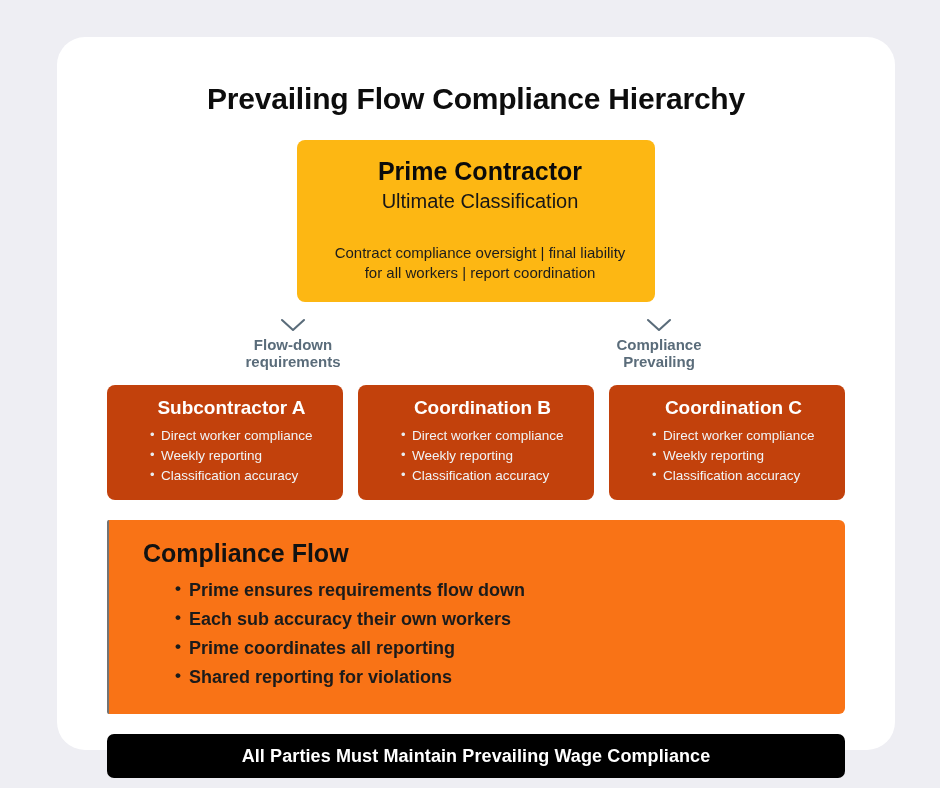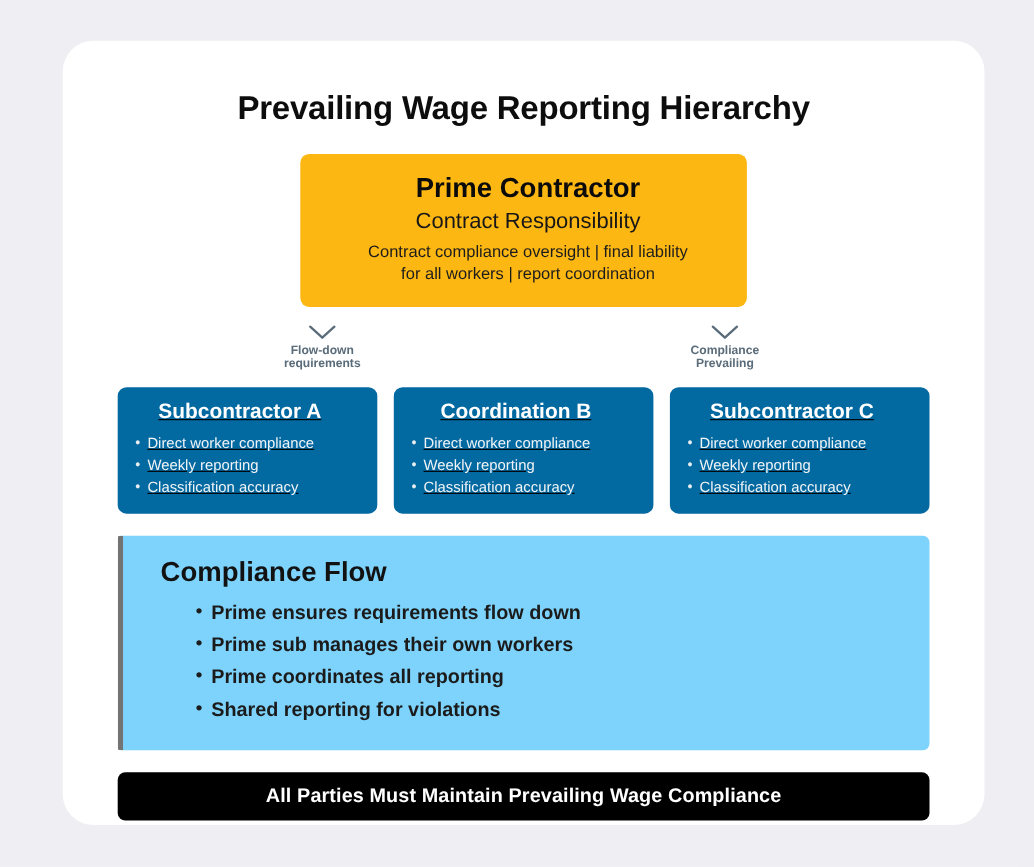--- a/index.html
+++ b/index.html
@@ -47,21 +47,21 @@
     text-align: center;
     font-size: 30px;
     font-weight: bold;
     color: #0d0d0d;
     letter-spacing: -0.2px;
   }
 
   
   .prime-card {
     margin: 24px auto 0 auto;
-    width: 406px;
+    width: 358px;
     box-sizing: border-box;
     background: #FDB713;
     border-radius: 8px;
     padding: 16px 18px 18px 26px;
     text-align: center;
   }
   .prime-title {
     font-size: 25px;
     font-weight: bold;
     color: #0b0b0b;
@@ -71,62 +71,61 @@
     font-size: 20px;
     font-weight: normal;
     color: #171717;
     line-height: 1.3;
     margin-top: 2px;
   }
   .prime-detail {
     font-size: 15px;
     color: #1c1c1c;
     line-height: 1.35;
-    margin-top: 6px;
+    margin-top: 29px;
   }
 
   
   .connector-row {
     display: flex;
     margin-top: 16px;
     padding: 0 3px;
   }
   .connector {
     flex: 1 1 0;
     text-align: center;
   }
   .chev {
     display: block;
     margin: 0 auto;
     width: 26px;
     height: 14px;
   }
   .connector-label {
     margin-top: 4px;
-    font-size: 11px;
+    font-size: 15px;
     font-weight: bold;
     color: #5a6c7a;
     line-height: 1.18;
     white-space: pre-line;
   }
 
   
   .subs-row {
     display: flex;
     gap: 15px;
     margin-top: 14px;
   }
   .sub-card {
     flex: 1 1 0;
-    background: #0369a1;
+    background: #c2410c;
     border-radius: 8px;
-    padding: 12px 14px 14px 0;
+    padding: 12px 14px 14px 27px;
     box-sizing: border-box;
     min-height: 105px;
-    text-decoration: underline;
   }
   .sub-title {
     font-size: 19px;
     font-weight: bold;
     color: #ffffff;
     text-align: center;
     line-height: 1.2;
   }
   .sub-list {
     margin: 6px 0 0 0;
@@ -146,22 +145,22 @@
     left: 0;
     top: -1px;
     color: #e8edf0;
     font-size: 13px;
   }
 
   
   .flow-panel {
     position: relative;
     margin-top: 20px;
-    background: #7dd3fc;
-    border-left: 5px solid #737373;
+    background: #f97316;
+    border-left: 2px solid #737373;
     border-radius: 2px 6px 6px 2px;
     padding: 18px 24px 22px 34px;
     box-sizing: border-box;
   }
   .flow-title {
     margin: 0;
     font-size: 25px;
     font-weight: bold;
     color: #121212;
     line-height: 1.2;
@@ -206,25 +205,25 @@
     letter-spacing: 0.1px;
   }
 </style>
 </head>
 <body>
 
 <div class="page">
   <div class="card-surface">
     <div class="inner">
 
-      <h1 class="page-title">Prevailing Wage Reporting Hierarchy</h1>
+      <h1 class="page-title">Prevailing Flow Compliance Hierarchy</h1>
 
       <div class="prime-card">
         <div class="prime-title">Prime Contractor</div>
-        <div class="prime-subtitle">Contract Responsibility</div>
+        <div class="prime-subtitle">Ultimate Classification</div>
         <div class="prime-detail" style="white-space: pre-line;">Contract compliance oversight | final liability
 for all workers | report coordination</div>
       </div>
 
       <div class="connector-row">
         <div class="connector">
           <svg class="chev" viewBox="0 0 26 14">
             <path d="M2 2 L13 12 L24 2" fill="none" stroke="#5a6c7a" stroke-width="2.1" stroke-linecap="round" stroke-linejoin="round"></path>
           </svg>
           <div class="connector-label">Flow-down
@@ -250,34 +249,34 @@
         </div>
         <div class="sub-card">
           <div class="sub-title">Coordination B</div>
           <ul class="sub-list">
             <li>Direct worker compliance</li>
             <li>Weekly reporting</li>
             <li>Classification accuracy</li>
           </ul>
         </div>
         <div class="sub-card">
-          <div class="sub-title">Subcontractor C</div>
+          <div class="sub-title">Coordination C</div>
           <ul class="sub-list">
             <li>Direct worker compliance</li>
             <li>Weekly reporting</li>
             <li>Classification accuracy</li>
           </ul>
         </div>
       </div>
 
       <div class="flow-panel">
         <h2 class="flow-title">Compliance Flow</h2>
         <ul class="flow-list">
           <li>Prime ensures requirements flow down</li>
-          <li>Prime sub manages their own workers</li>
+          <li>Each sub accuracy their own workers</li>
           <li>Prime coordinates all reporting</li>
           <li>Shared reporting for violations</li>
         </ul>
       </div>
 
       <div class="footer-banner">
         <span class="footer-text">All Parties Must Maintain Prevailing Wage Compliance</span>
       </div>
 
     </div>

